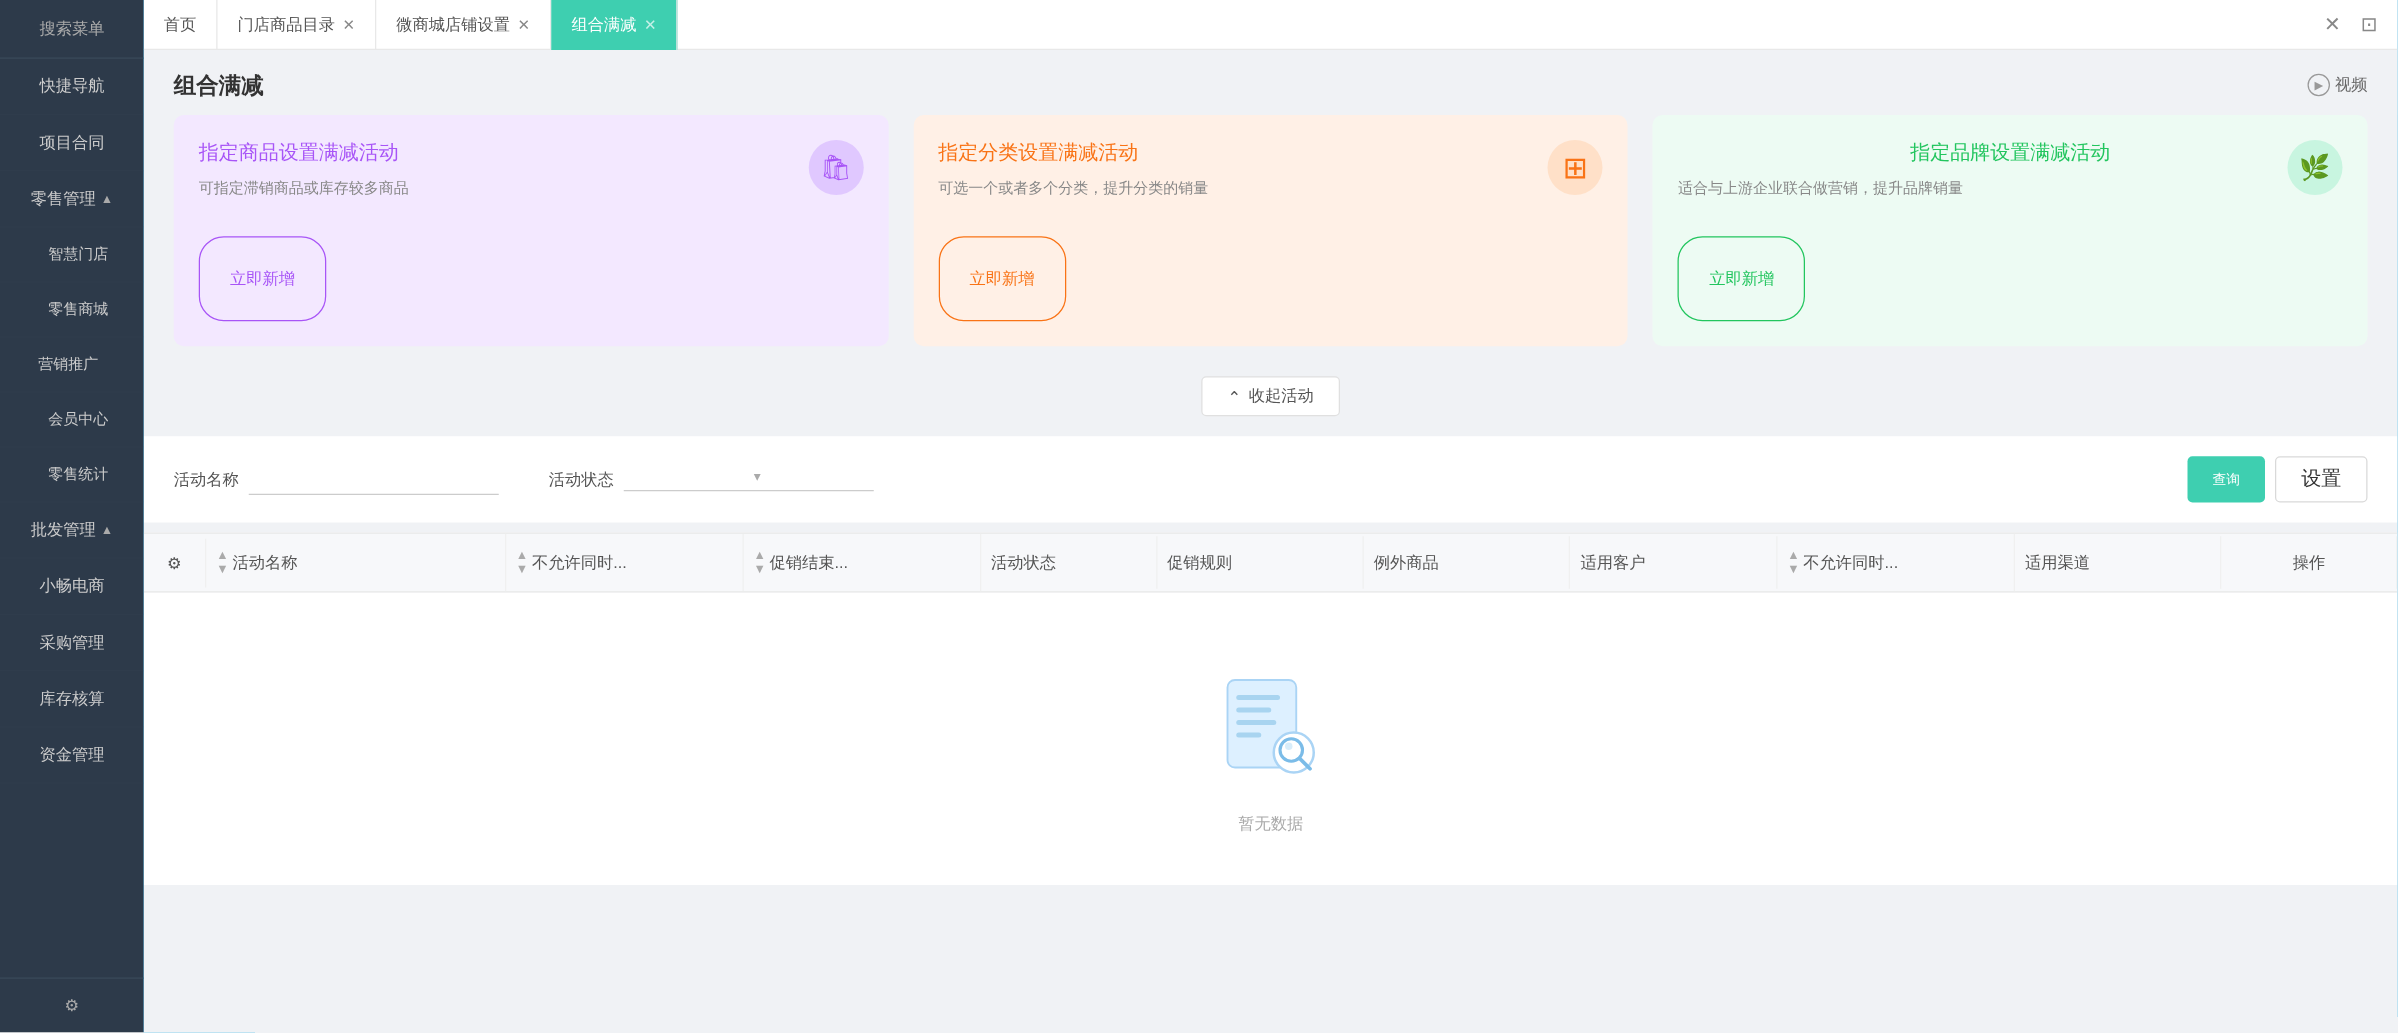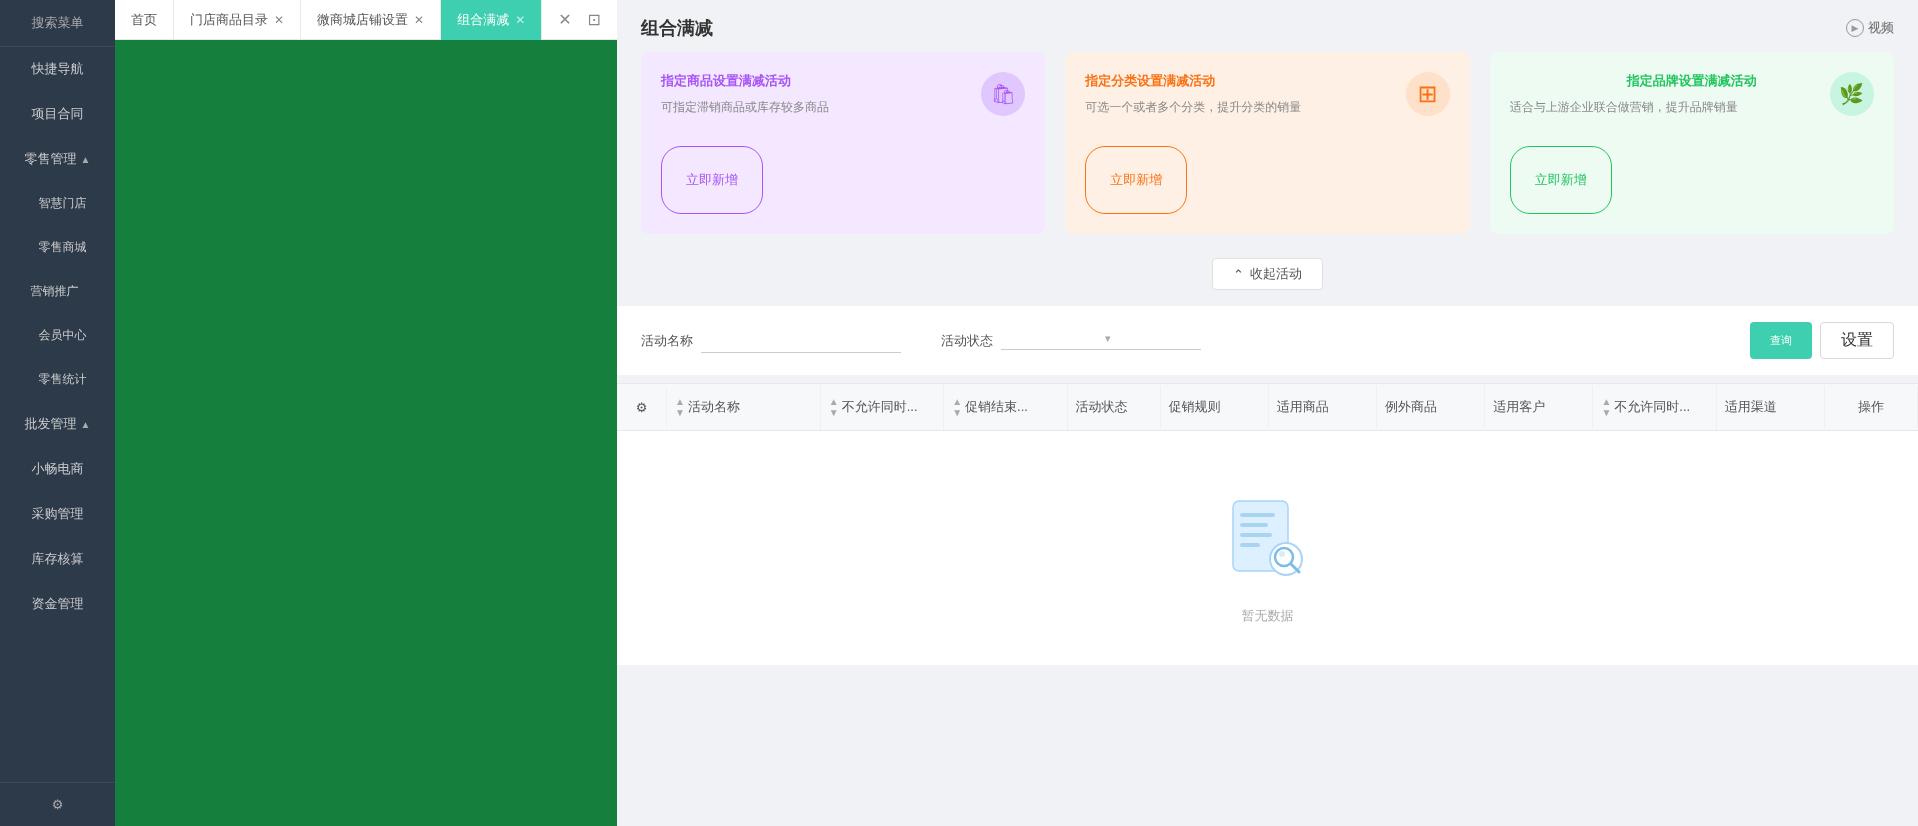--- a/index.html
+++ b/index.html
@@ -42,23 +42,23 @@
       text-align: center;
       color: #aaa;
       cursor: pointer;
       border-top: 1px solid #3a4a5a;
     }
 
     
     .main {
       flex: 1;
       display: flex;
-      flex-direction: row;
+      flex-direction: column;
       height: 100%;
-      background: #15803d;
+      background: #0ea5e9;
       overflow: hidden;
     }
 
     
     .tab-bar {
       display: flex;
       align-items: center;
       background: #fff;
       border-bottom: 1px solid #e8e8e8;
       padding: 0;
@@ -162,22 +162,22 @@
       border-radius: 50%;
       display: flex;
       align-items: center;
       justify-content: center;
       font-size: 20px;
     }
     .card.purple .card-icon { background: #e0c8ff; color: #a855f7; }
     .card.orange .card-icon { background: #ffe0c8; color: #f97316; }
     .card.green .card-icon { background: #c8f5e0; color: #22c55e; }
     .card-title {
-      font-size: 13px;
-      font-weight: 700;
+      font-size: 16px;
+      font-weight: 400;
     }
     .card.purple .card-title { color: #a855f7; }
     .card.orange .card-title { color: #f97316; }
     .card.green .card-title { color: #22c55e; text-align: center; }
     .card-desc {
       font-size: 12px;
       color: #888;
       line-height: 1.5;
       min-height: 32px;
     }
@@ -489,23 +489,20 @@
               <span>▲</span>
               <span>▼</span>
             </span>
           <span>促销结束...</span>
         </div>
         <div class="th th-status">
           <span>活动状态</span>
         </div>
         <div class="th th-rule">
           <span>促销规则</span>
-        </div>
-        <div class="th th-goods">
-          <span>适用商品</span>
         </div>
         <div class="th th-exception">
           <span>例外商品</span>
         </div>
         <div class="th th-customer">
           <span>适用客户</span>
         </div>
         <div class="th th-notallow">
           <span class="sort-icon">
               <span>▲</span>

